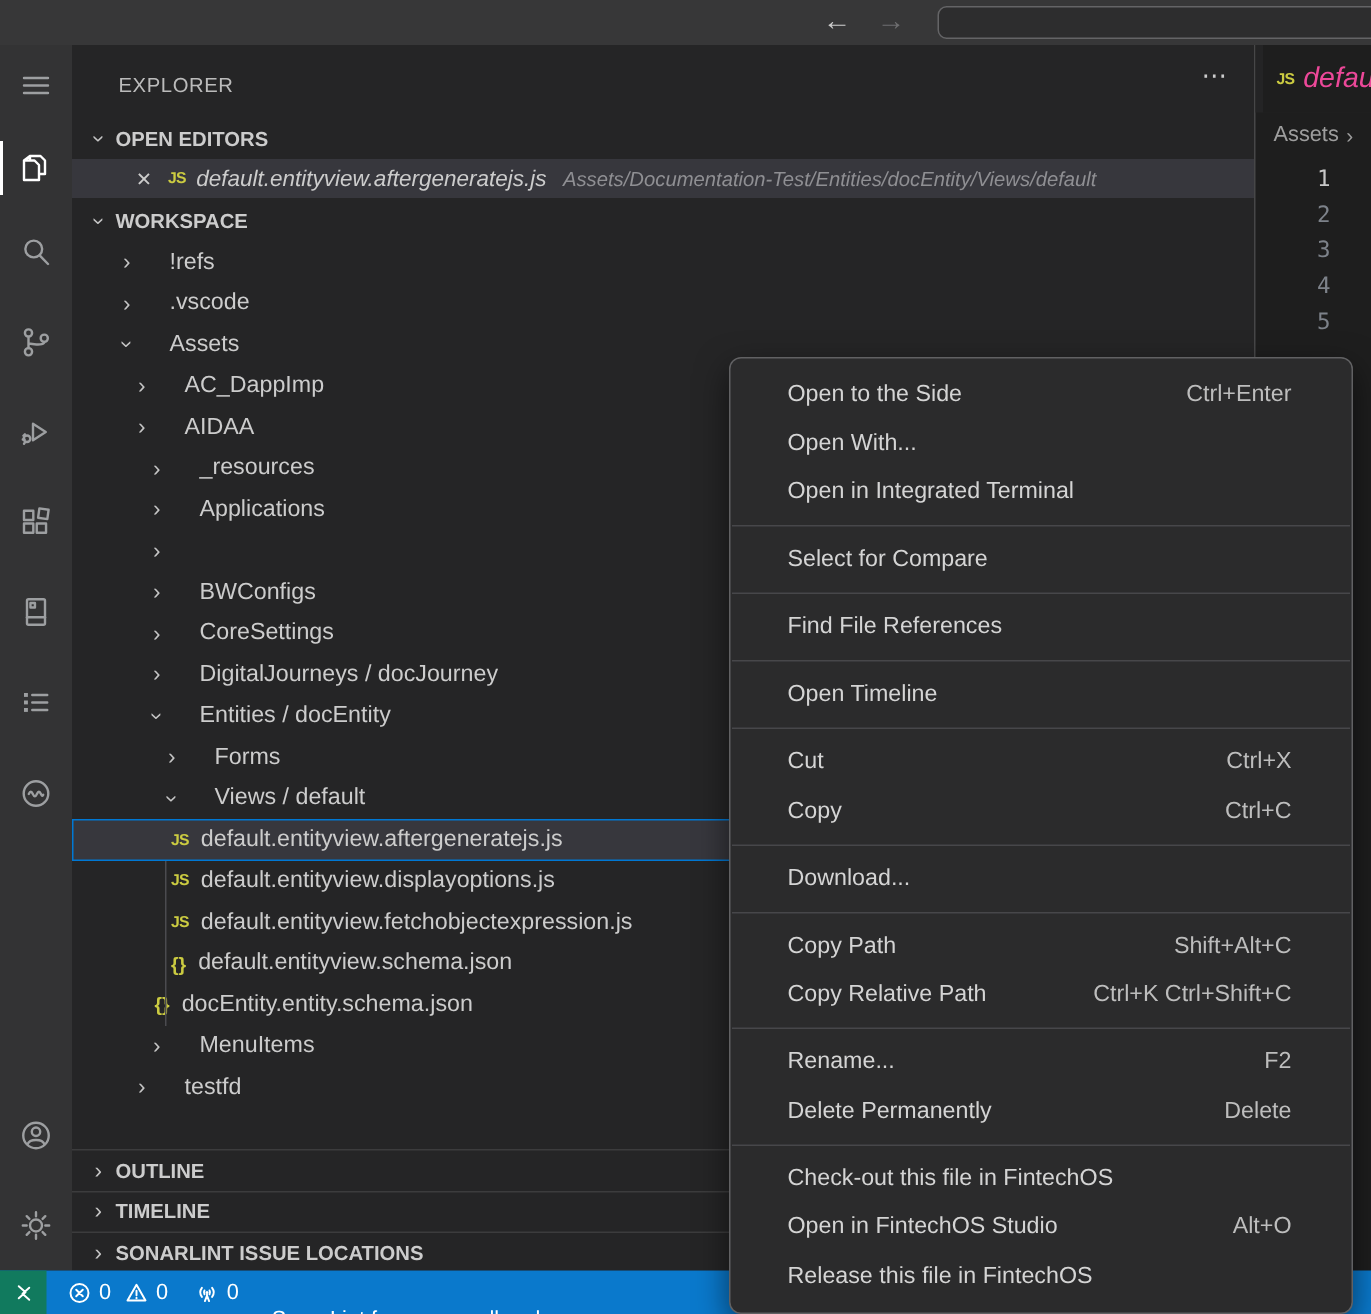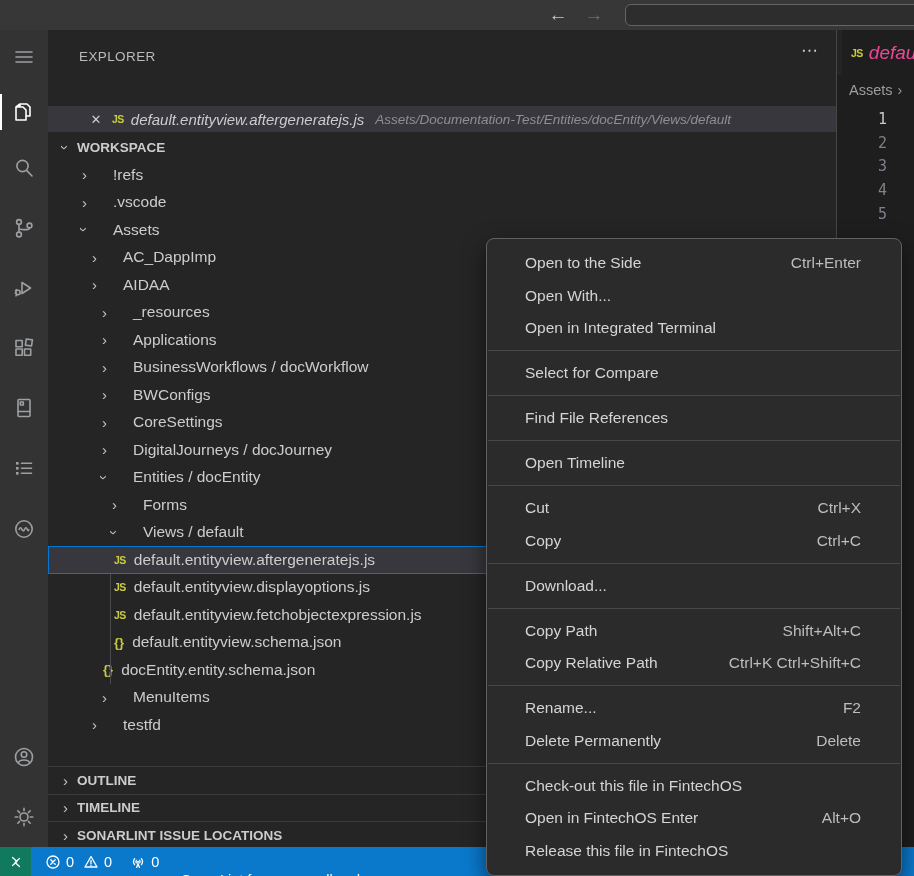--- a/index.html
+++ b/index.html
@@ -180,20 +180,24 @@
             <path d="M12 3.2v2.6M12 18.2v2.6M3.2 12h2.6M18.2 12h2.6M5.8 5.8l1.8 1.8M16.4 16.4l1.8 1.8M18.2 5.8l-1.8 1.8M7.6 16.4l-1.8 1.8"></path>
           </g>
         </svg>
     </div>
   </div>
 
   <div class="sidebar">
     <div class="sb-title">EXPLORER</div>
     <div class="sb-more">⋯</div>
 
+    <div class="sec-row" style="top:50px">
+      <span class="chev down">›</span>
+      <span class="sec-lbl">OPEN EDITORS</span>
+    </div>
 
     <div class="oe-row">
       <span class="oe-close">✕</span>
       <span class="badge-js">JS</span>
       <span class="oe-name">default.entityview.aftergeneratejs.js</span>
       <span class="oe-path">Assets/Documentation-Test/Entities/docEntity/Views/default</span>
     </div>
 
     <div class="sec-row" style="top:105px">
       <span class="chev down">›</span>
@@ -224,21 +228,20 @@
         <div class="tree-row" style="padding-left: 49px;">
           <span class="chev">›</span>
           <span class="lbl">_resources</span>
         </div>
         <div class="tree-row" style="padding-left: 49px;">
           <span class="chev">›</span>
           <span class="lbl">Applications</span>
         </div>
         <div class="tree-row" style="padding-left: 49px;">
           <span class="chev">›</span>
-          <span class="lbl">BusinessWorkflows / docWorkflow</span>
         </div>
         <div class="tree-row" style="padding-left: 49px;">
           <span class="chev">›</span>
           <span class="lbl">BWConfigs</span>
         </div>
         <div class="tree-row" style="padding-left: 49px;">
           <span class="chev">›</span>
           <span class="lbl">CoreSettings</span>
         </div>
         <div class="tree-row" style="padding-left: 49px;">
@@ -407,21 +410,21 @@
       </div>
       <div class="mi">
         <span class="mi-lbl">Delete Permanently</span>
         <span class="kb">Delete</span>
       </div>
       <div class="msep"></div>
       <div class="mi">
         <span class="mi-lbl">Check-out this file in FintechOS</span>
       </div>
       <div class="mi">
-        <span class="mi-lbl">Open in FintechOS Enter</span>
+        <span class="mi-lbl">Open in FintechOS Studio</span>
         <span class="kb">Alt+O</span>
       </div>
       <div class="mi">
         <span class="mi-lbl">Release this file in FintechOS</span>
       </div>
     </div>
 
 </div>
 
 </body></html>

